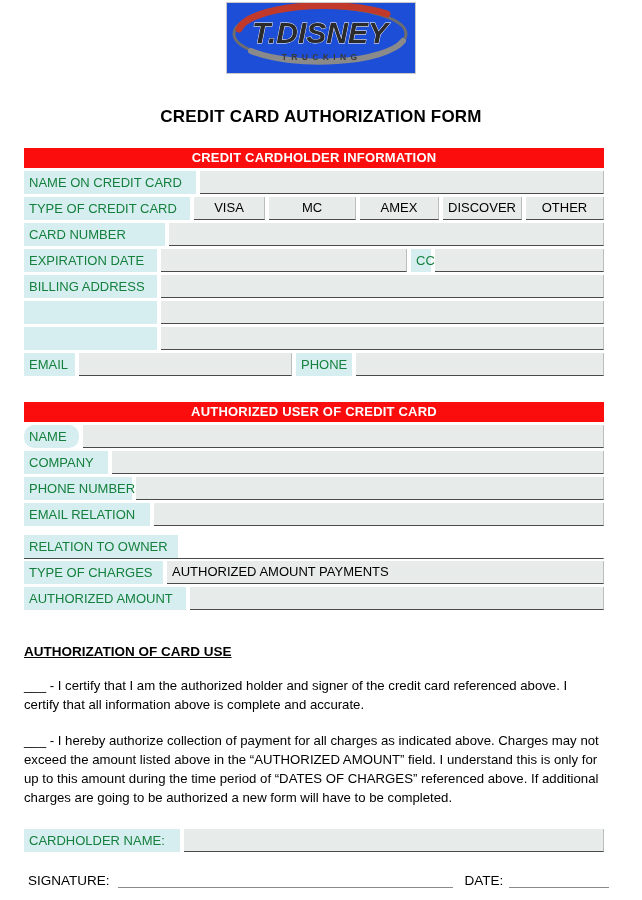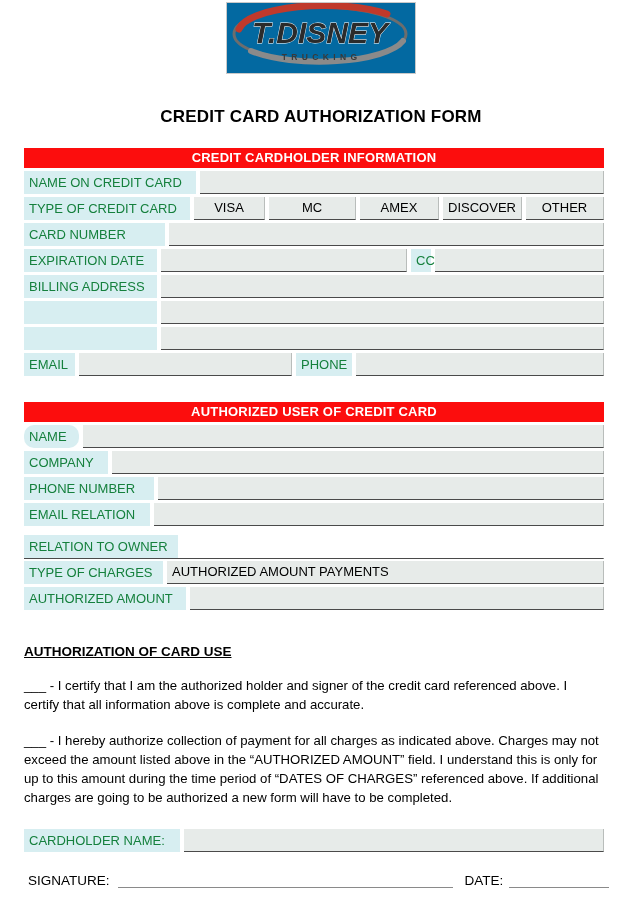--- a/index.html
+++ b/index.html
@@ -21,21 +21,21 @@
     width: 642px;
     display: flex;
     justify-content: center;
     padding-top: 2px;
   }
   .logo-box {
     width: 188px;
     height: 70px;
     border: 1px solid #c9c9c9;
     position: relative;
-    background: #0369a1;
+    background: #1d4ed8;
     overflow: hidden;
   }
   .logo-svg { display:block; }
 
   
   .form-title {
     text-align: center;
     font-size: 17px;
     font-weight: bold;
     letter-spacing: .2px;
@@ -231,21 +231,21 @@
     <div class="fld"></div>
   </div>
 
   <div class="row">
     <div class="lbl" style="width:84px;">COMPANY</div>
     <div class="gap"></div>
     <div class="fld"></div>
   </div>
 
   <div class="row">
-    <div class="lbl" style="width:130px;">PHONE NUMBER</div>
+    <div class="lbl" style="width:108px;">PHONE NUMBER</div>
     <div class="gap"></div>
     <div class="fld"></div>
   </div>
 
   <div class="row">
     <div class="lbl" style="width:126px;">EMAIL RELATION</div>
     <div class="gap"></div>
     <div class="fld"></div>
   </div>
 

